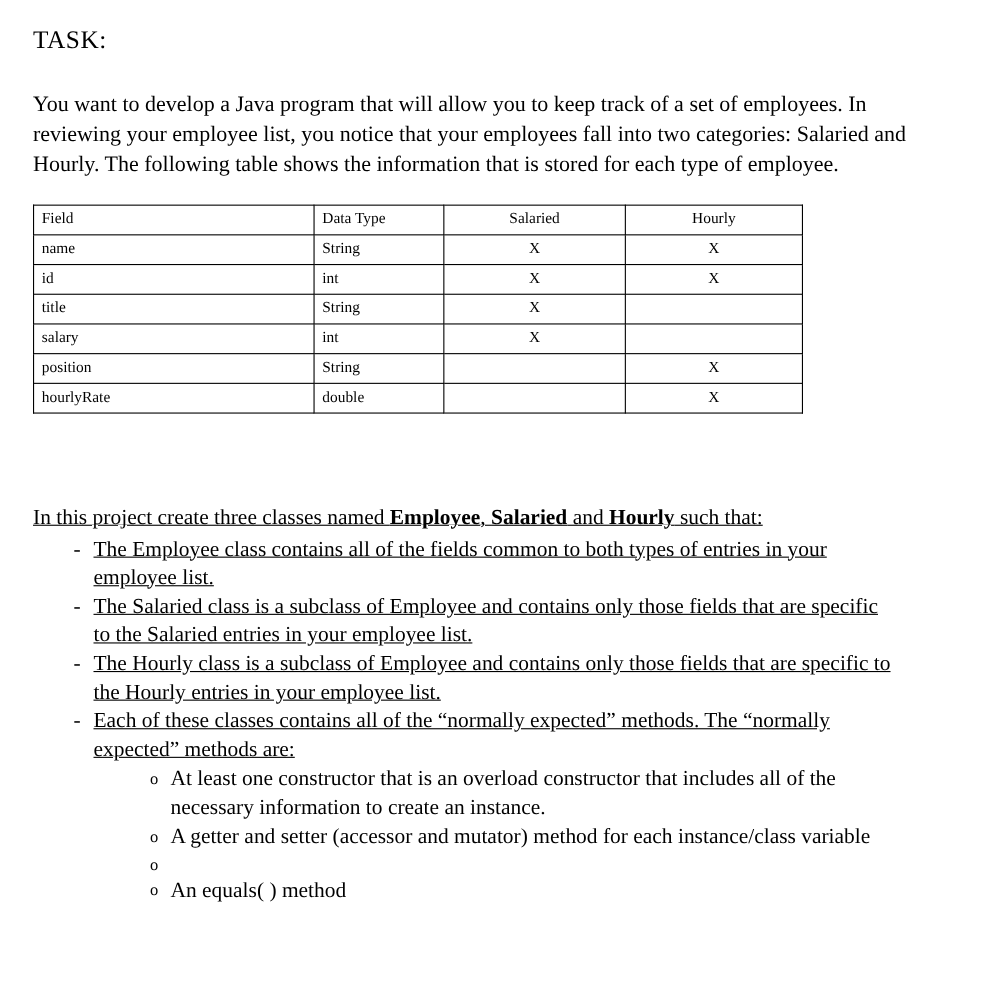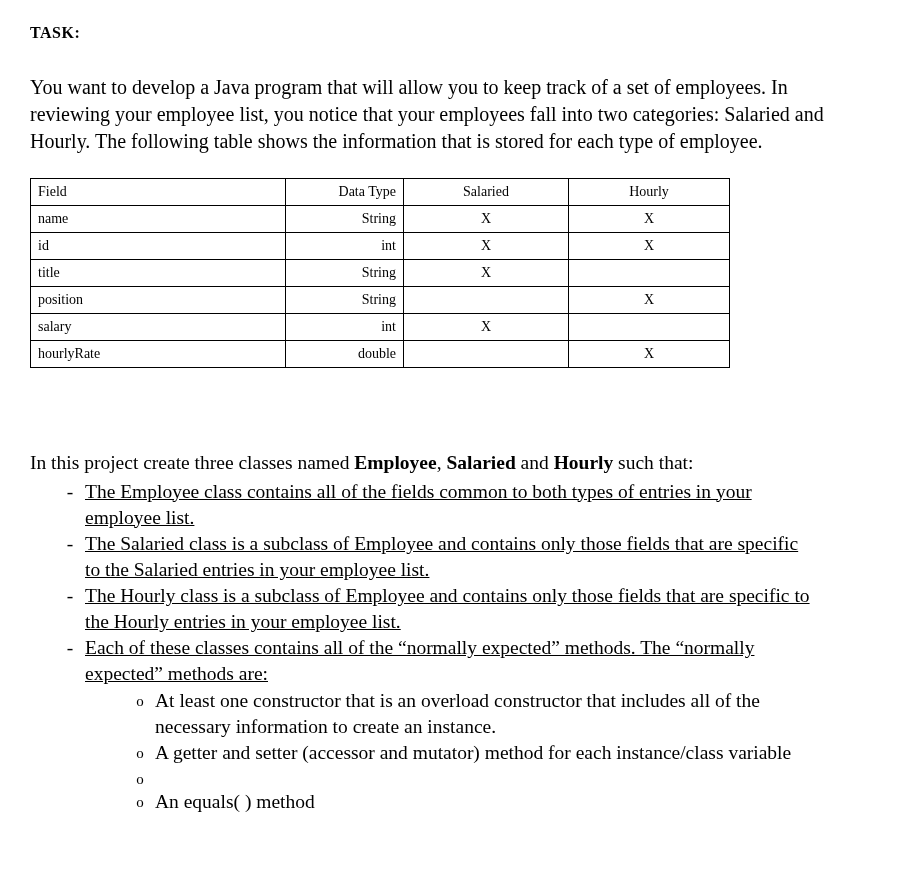--- a/index.html
+++ b/index.html
@@ -11,22 +11,22 @@
   }
   .page {
     width: 916px;
     height: 894px;
     box-sizing: border-box;
     padding: 16px 50px 0 30px;
     background: #ffffff;
     overflow: hidden;
   }
   .heading {
-    font-size: 16px;
-    font-weight: bold;
+    font-size: 23px;
+    font-weight: normal;
     margin: 8px 0 32px 0;
     letter-spacing: 0.5px;
   }
   .intro {
     font-size: 20px;
     line-height: 1.34;
     margin: 0 0 24px 0;
   }
   table.fields {
     border-collapse: collapse;
@@ -35,29 +35,29 @@
   table.fields th,
   table.fields td {
     border: 1px solid #000000;
     font-size: 14px;
     font-weight: normal;
     height: 26px;
     padding: 0 7px;
     vertical-align: middle;
   }
   .col-field   { width: 240px; text-align: left; }
-  .col-type    { width: 103px; text-align: right; }
+  .col-type    { width: 103px; text-align: left; }
   .col-sal     { width: 150px; text-align: center; }
   .col-hr      { width: 146px; text-align: center; }
   .project {
     margin-top: 82px;
     font-size: 19.5px;
     line-height: 1.34;
   }
-  .lead { margin: 0 0 2px 0; }
+  .lead { margin: 0 0 2px 0; text-decoration: underline; }
   .bold { font-weight: bold; }
   .bullet { display: flex; }
   .bullet .marker {
     flex: 0 0 30px;
     margin-left: 25px;
     text-align: center;
   }
   .bullet .btext { flex: 1 1 auto; max-width: 730px; text-decoration: underline; }
   .subbullet { display: flex; }
   .subbullet .marker {
@@ -100,30 +100,30 @@
         <td class="col-sal">X</td>
         <td class="col-hr">X</td>
       </tr>
       <tr>
         <td class="col-field">title</td>
         <td class="col-type">String</td>
         <td class="col-sal">X</td>
         <td class="col-hr"></td>
       </tr>
       <tr>
+        <td class="col-field">salary</td>
+        <td class="col-type">int</td>
+        <td class="col-sal">X</td>
+        <td class="col-hr"></td>
+      </tr>
+      <tr>
         <td class="col-field">position</td>
         <td class="col-type">String</td>
         <td class="col-sal"></td>
         <td class="col-hr">X</td>
-      </tr>
-      <tr>
-        <td class="col-field">salary</td>
-        <td class="col-type">int</td>
-        <td class="col-sal">X</td>
-        <td class="col-hr"></td>
       </tr>
       <tr>
         <td class="col-field">hourlyRate</td>
         <td class="col-type">double</td>
         <td class="col-sal"></td>
         <td class="col-hr">X</td>
       </tr>
     </tbody>
   </table>
 

